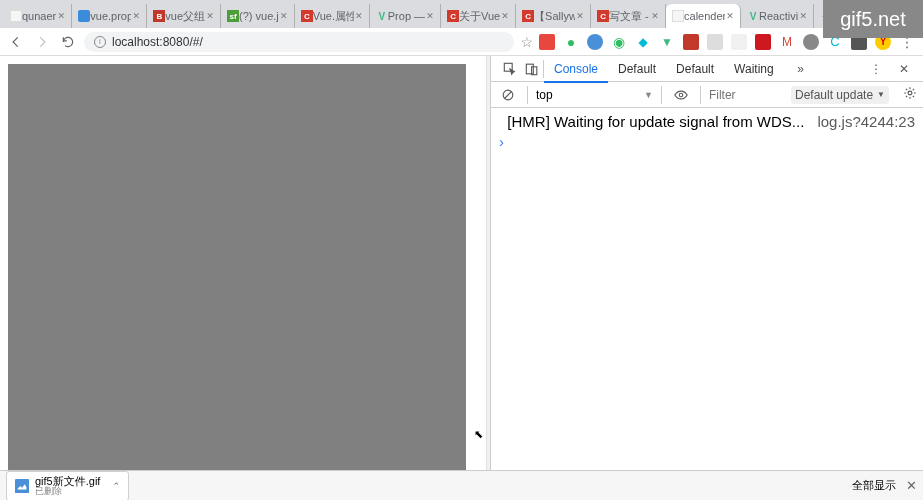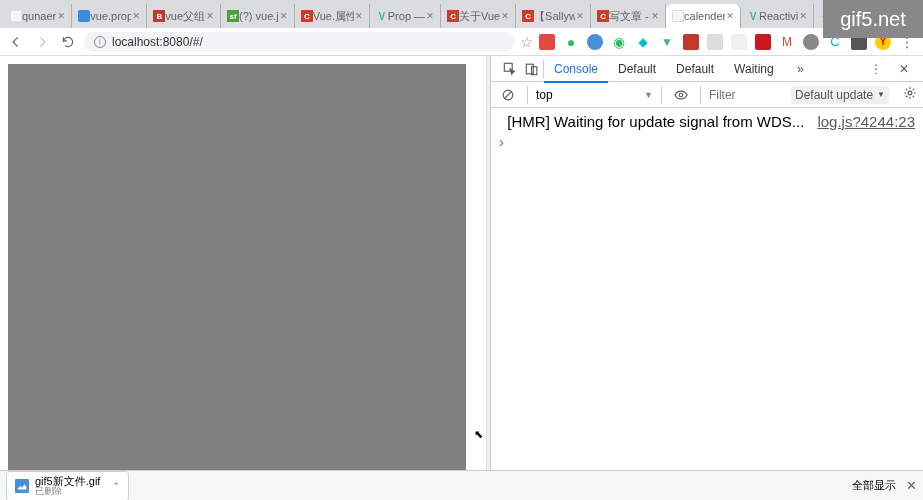--- a/index.html
+++ b/index.html
@@ -36,21 +36,21 @@
 .dt-toolbar { height:26px; border-bottom:1px solid #d0d0d0; display:flex; align-items:center; padding:0 6px; gap:8px; font-size:12px; color:#333; }
 .dt-ctx { border:none; outline:none; background:transparent; font-size:12px; width:100px; }
 .dt-sep { width:1px; height:18px; background:#ccc; }
 .dt-eye { color:#5a5a5a; }
 .dt-filter { border:none; outline:none; background:transparent; font-size:12px; width:60px; }
 .dt-levels { margin-left:auto; font-size:12px; color:#555; padding:2px 4px; background:#f0f0f0; border-radius:3px; display:flex; align-items:center; gap:4px; cursor:pointer; }
 .dt-gear { margin-left:6px; color:#555; cursor:pointer; }
 .dt-log { flex:1; font-family:Menlo,Consolas,monospace; font-size:15px; padding:4px 0; overflow:auto; }
 .logrow { display:flex; padding:1px 8px; }
 .logrow .msg { flex:1; white-space:pre; }
-.logrow .src { color:#5a5a5a; text-decoration:underline; cursor:pointer; }
+.logrow .src { color:#5a5a5a; cursor:pointer; }
 .prompt { padding:2px 8px; color:#367cf1; }
 .dlbar { height:30px; background:#f6f6f6; border-top:1px solid #ccc; display:flex; align-items:center; padding:0 6px; font-size:11px; }
 .dlitem { display:flex; align-items:center; gap:6px; border:1px solid #d0d0d0; border-radius:3px; padding:3px 8px; background:#fff; cursor:pointer; }
 .dlitem .fileicon { width:14px; height:14px; }
 .dlitem .text { display:flex; flex-direction:column; line-height:1.1; }
 .dlitem .sub { font-size:9px; color:#888; }
 .dlitem .chev { margin-left:6px; font-size:9px; color:#666; }
 .dlright { margin-left:auto; display:flex; align-items:flex-start; gap:10px; }
 .dlclose { font-size:13px; color:#666; cursor:pointer; }
 .fav-page { background:#f6f6f6; border:1px solid #ddd; }

